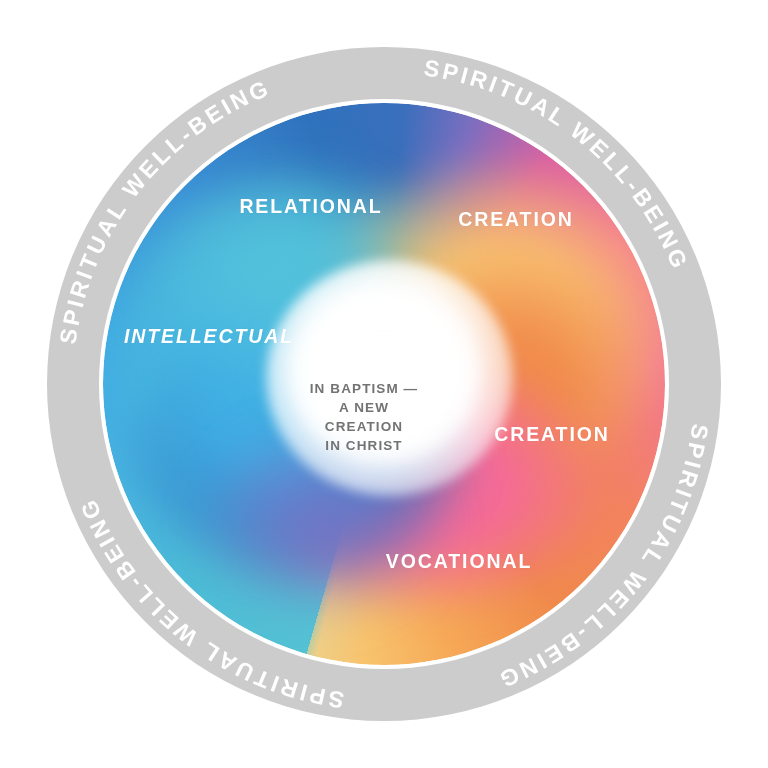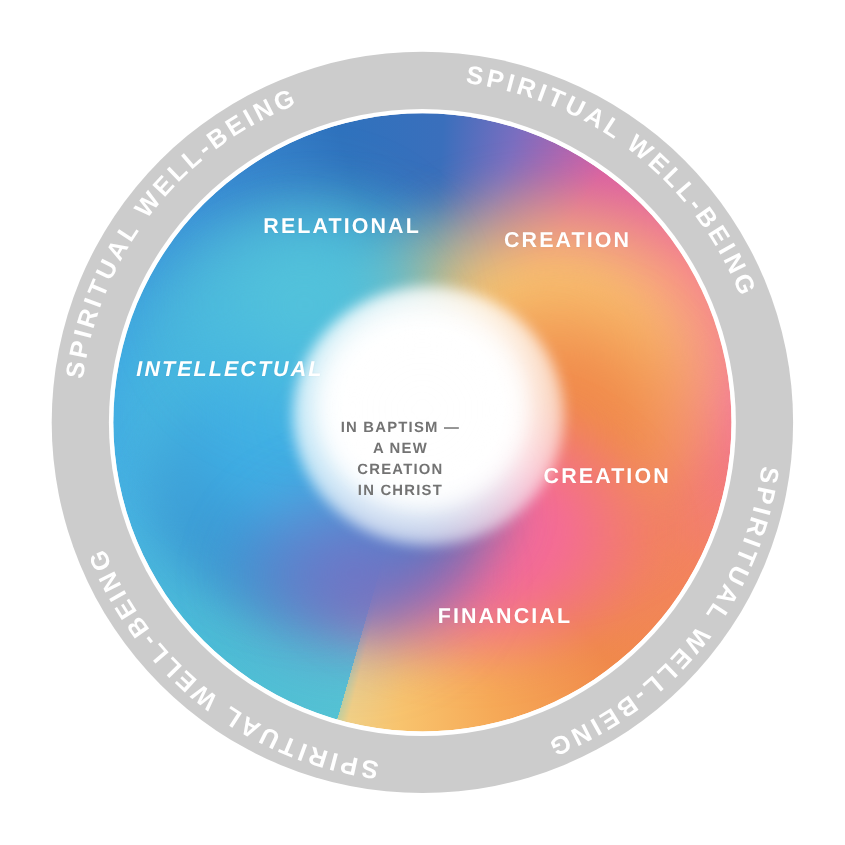--- a/index.html
+++ b/index.html
@@ -293,21 +293,21 @@
     <div class="core-glow"></div>
     <div class="core-glow-2"></div>
   </div>
 
   <div class="seg-label" style="left:311px; top:206px;">RELATIONAL</div>
 
   <div class="seg-label" style="left:516px; top:219px;">CREATION</div>
 
   <div class="seg-label" style="left:552px; top:434px;">CREATION</div>
 
-  <div class="seg-label" style="left:459px; top:561px;">FINANCIAL</div>
+  <div class="seg-label" style="left:459px; top:561px;">VOCATIONAL</div>
 
 
   <div class="seg-label" style="left:209px; top:336px;font-style:italic;">INTELLECTUAL</div>
 
   <div class="center-caption">IN BAPTISM —
 A NEW
 CREATION
 IN CHRIST</div>
 
   <svg class="ring-text-svg" viewBox="0 0 768 768">

